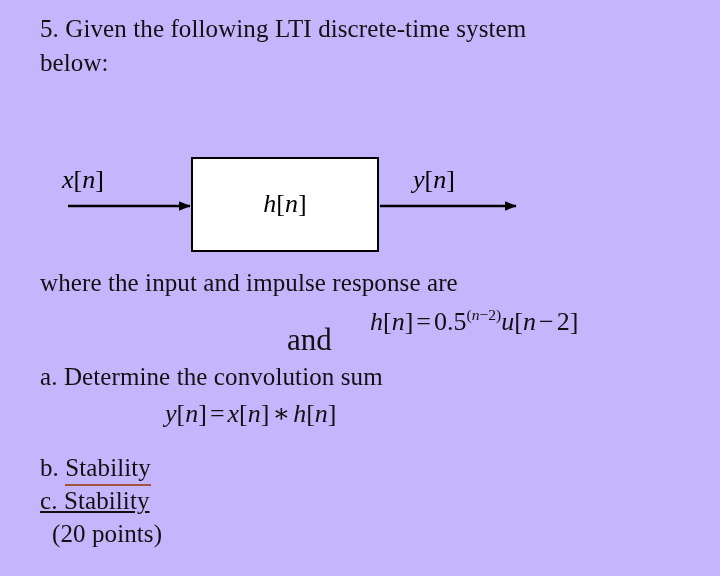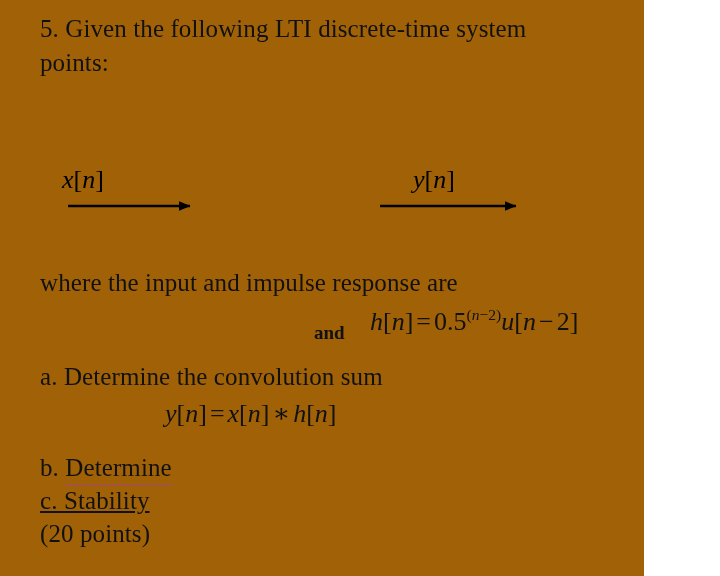--- a/index.html
+++ b/index.html
@@ -9,23 +9,23 @@
     background: #ffffff;
   }
   body {
     font-family: "Liberation Serif", "DejaVu Serif", serif;
     color: #000000;
     -webkit-font-smoothing: antialiased;
   }
 
   #page {
     position: relative;
-    width: 644px;
+    width: 720px;
     height: 576px;
-    background: #a16207;
+    background: #c4b5fd;
     overflow: hidden;
   }
 
   
   .txt {
     position: absolute;
     white-space: nowrap;
     line-height: 1.18;
     color: #111111;
   }
@@ -110,50 +110,53 @@
     background: #a2543e;
   }
 </style>
 <style>.misspelled::after{background:#a2543e;}</style></head>
 <body>
 
 <div id="page">
 
   <div class="heading">
     <div>5. Given the following LTI discrete-time system</div>
-    <div>points:</div>
+    <div>below:</div>
   </div>
 
   <svg id="diagram" viewBox="0 0 720 576" width="720" height="576" aria-hidden="true">
     <defs>
       <marker id="arrowhead" markerWidth="12" markerHeight="10" refX="11.5" refY="5" orient="auto" markerUnits="userSpaceOnUse">
         <path d="M0,0 L12,5 L0,10 z" fill="#000000"></path>
       </marker>
     </defs>
 
     <line x1="68" y1="206" x2="190" y2="206" stroke="#000000" stroke-width="2.4" marker-end="url(#arrowhead)"></line>
 
     <line x1="380" y1="206" x2="516" y2="206" stroke="#000000" stroke-width="2.4" marker-end="url(#arrowhead)"></line>
   </svg>
 
+  <div class="sysbox">
+    <div class="sysbox-label math"><span>h</span><span class="brk">[</span><span>n</span><span class="brk">]</span></div>
+  </div>
 
   <div class="sig-label math" style="left:62px; top:165px;"><span>x</span><span class="brk">[</span><span>n</span><span class="brk">]</span></div>
 
   <div class="sig-label math" style="left:413px; top:165px;"><span>y</span><span class="brk">[</span><span>n</span><span class="brk">]</span></div>
 
   <div class="txt prose" style="left:40px; top:268px;">where the input and impulse response are</div>
 
 
-  <div class="txt" style="left:314px; top:322px; font-size:19px;font-weight:bold;">and</div>
+  <div class="txt" style="left:287px; top:322px; font-size:31px;">and</div>
 
   <div class="txt math" style="left:370px; top:307px;"><span>h</span><span class="brk">[</span><span>n</span><span class="brk">]</span><span class="op">=</span><span class="num">0.5</span><sup class="exp"><span>(</span><i>n</i><span>−</span><span>2</span><span>)</span></sup><span>u</span><span class="brk">[</span><span>n</span><span class="op">−</span><span class="num">2</span><span class="brk">]</span></div>
 
   <div class="txt prose" style="left:40px; top:362px;">a. Determine the convolution sum</div>
 
   <div class="txt math" style="left:165px; top:399px;"><span>y</span><span class="brk">[</span><span>n</span><span class="brk">]</span><span class="op">=</span><span>x</span><span class="brk">[</span><span>n</span><span class="brk">]</span><span class="op">∗</span><span>h</span><span class="brk">[</span><span>n</span><span class="brk">]</span></div>
 
-  <div class="txt prose" style="left:40px; top:453px;"><span>b. </span><span class="misspelled">Determine</span></div>
+  <div class="txt prose" style="left:40px; top:453px;"><span>b. </span><span class="misspelled">Stability</span></div>
 
   <div class="txt prose" style="left:40px; top:486px;text-decoration:underline;">c. Stability</div>
 
-  <div class="txt prose" style="left:40px; top:519px;">(20 points)</div>
+  <div class="txt prose" style="left:52px; top:519px;">(20 points)</div>
 
 </div>
 
 </body></html>

